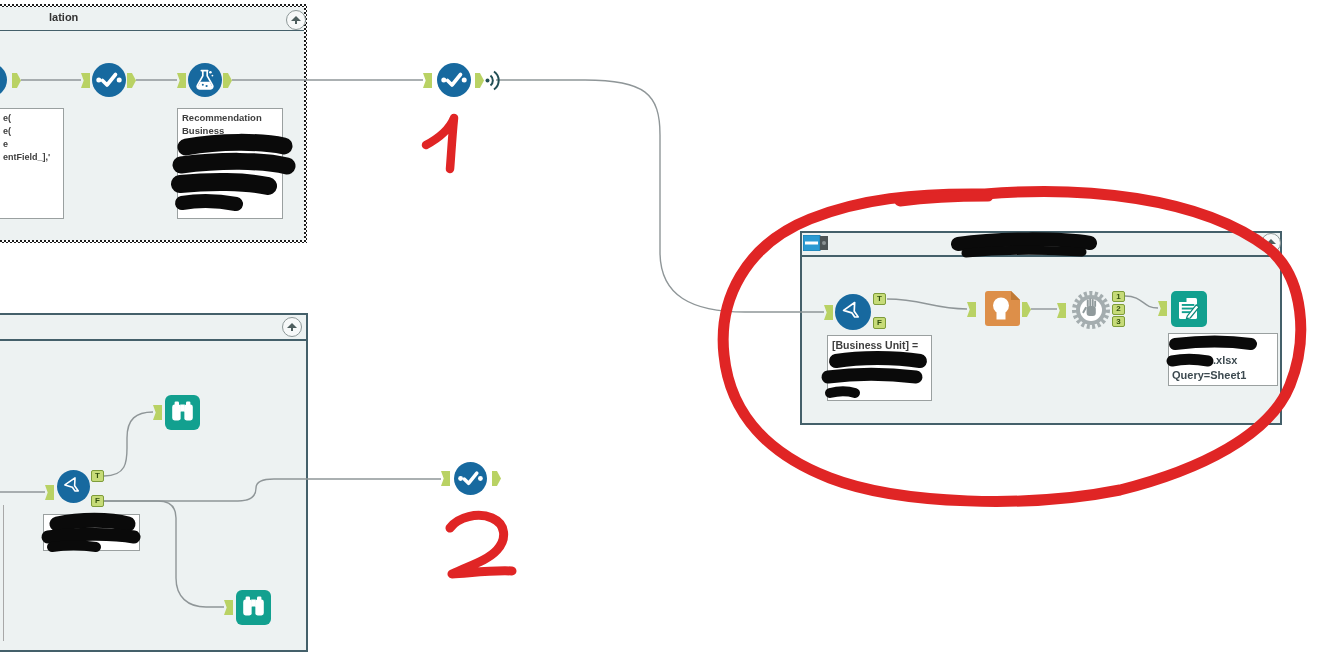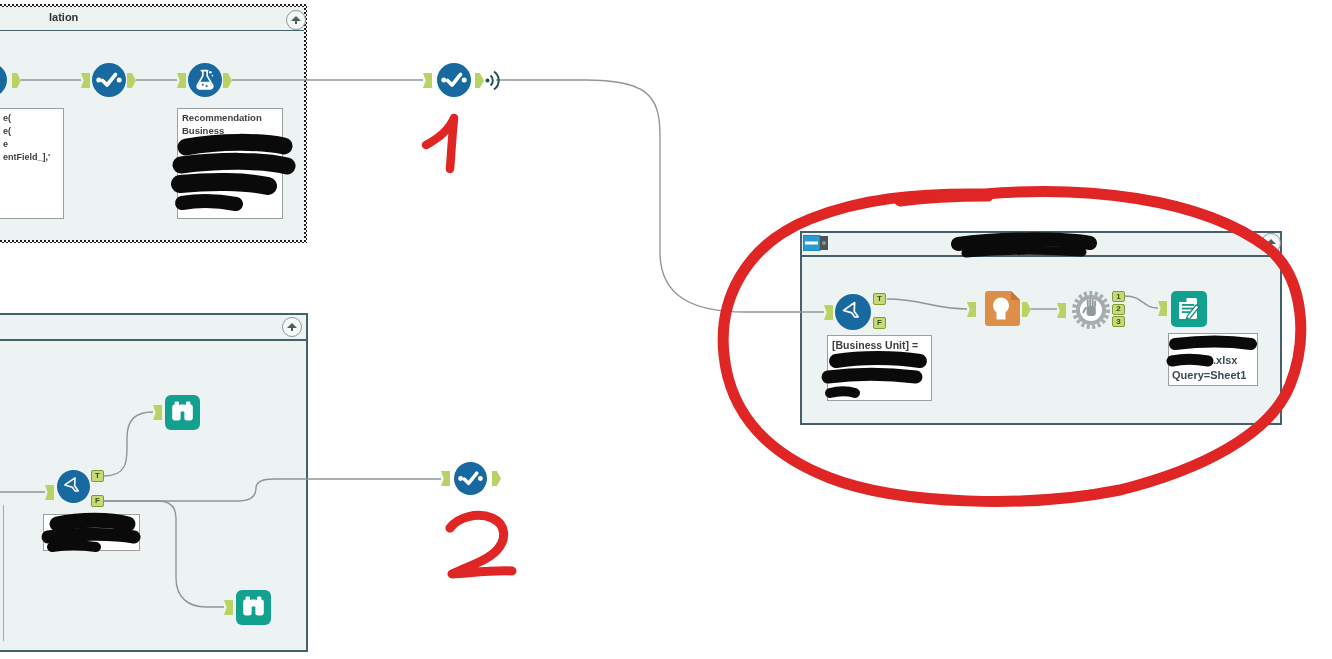--- a/index.html
+++ b/index.html
@@ -272,21 +272,21 @@
       <rect x="10.8" y="13" width="12.5" height="1.9" fill="#12a08f"></rect>
       <rect x="10.8" y="16.6" width="12.5" height="1.9" fill="#12a08f"></rect>
       <rect x="10.8" y="20.2" width="8.5" height="1.9" fill="#12a08f"></rect>
       <path d="M16.4 24.8 L25.2 13.8 L28 16.1 L19.2 27 L15.4 27.6 z" fill="#fff" stroke="#0e8a7b" stroke-width="1.2" stroke-linejoin="round"></path>
     </svg>
   </div>
 
   <div class="annotation-box" style="left:827px;top:335px;width:105px;height:66px;font-size:10.5px;padding:3px 0 0 4px;">
     <div>[Business Unit] =</div>
   </div>
-  <div class="annotation-box" style="left:1168px;top:333px;width:90px;height:53px;font-size:11px;color:#3d4a50;">
+  <div class="annotation-box" style="left:1168px;top:333px;width:110px;height:53px;font-size:11px;color:#3d4a50;">
     <div style="position:absolute;left:44px;top:20px;">.xlsx</div>
     <div style="position:absolute;left:3px;top:35px;">Query=Sheet1</div>
   </div>
 
   <svg id="marks" class="svg-layer" width="1332" height="659">
 
     <g stroke="#0a0a0a" fill="none" stroke-linecap="round">
       <path d="M186,147 C220,141 260,141 284,146" stroke-width="17"></path>
       <path d="M181,165 C220,160 262,160 287,166" stroke-width="17"></path>
       <path d="M180,184 C210,181 245,181 268,186" stroke-width="18"></path>

